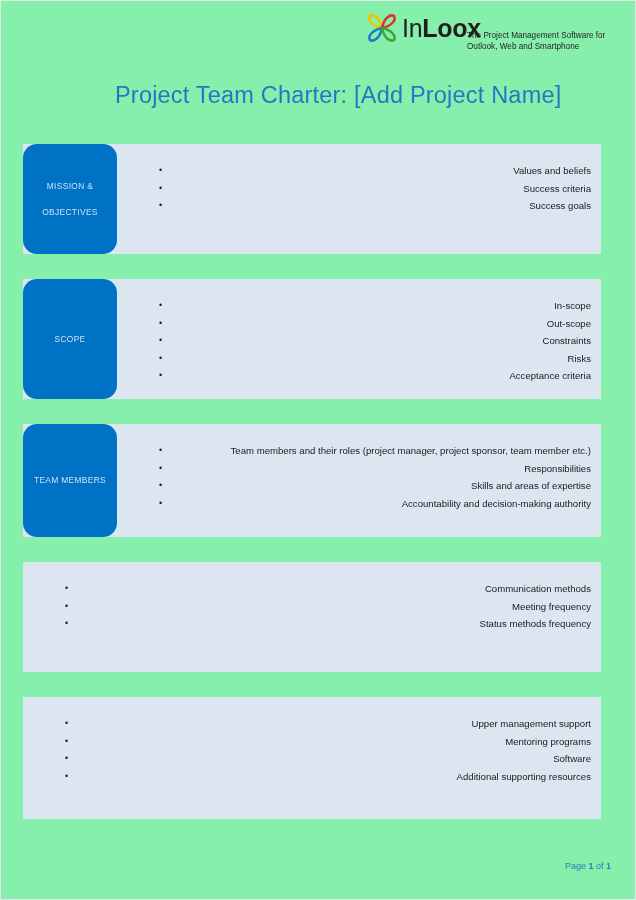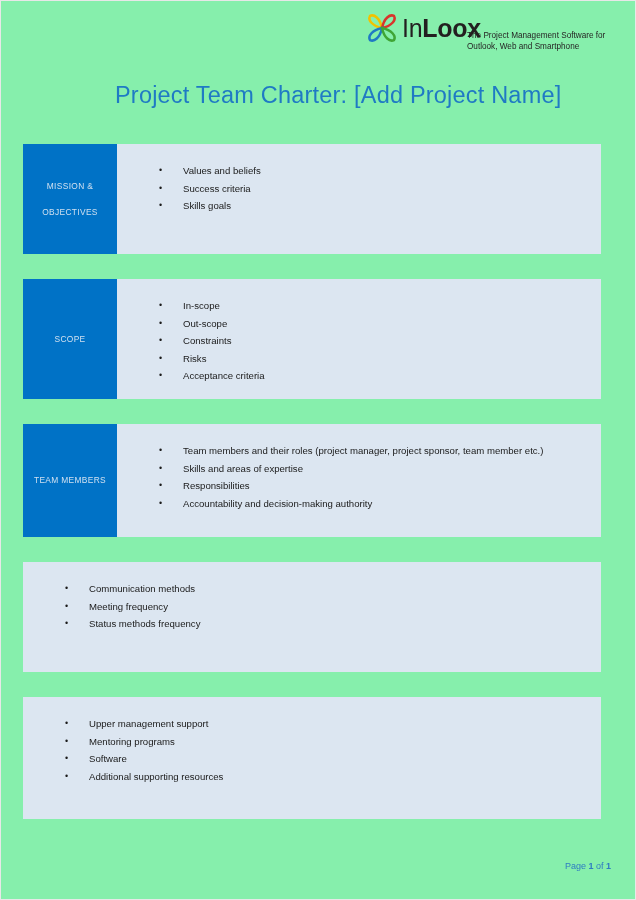--- a/index.html
+++ b/index.html
@@ -112,28 +112,30 @@
     color: #cfe0f0;
     font-size: 8.4px;
     line-height: 13px;
     letter-spacing: 0.35px;
     text-align: center;
     display: flex;
     align-items: center;
     justify-content: center;
     padding: 4px 3px;
     box-sizing: border-box;
+    border-radius: 14px;
   }
   .section-label span {
     display: block;
   }
   .section-body {
     flex: 1 1 auto;
     padding: 18px 10px 10px 20px;
     box-sizing: border-box;
+    text-align: right;
   }
   ul.bullets {
     margin: 0;
     padding: 0 0 0 22px;
     list-style: none;
   }
   ul.bullets li {
     position: relative;
     font-size: 9.6px;
     line-height: 17.5px;
@@ -205,21 +207,21 @@
       <div class="section-label">
         <span>
           <span>MISSION &amp;</span><br>
           <span>OBJECTIVES</span>
         </span>
       </div>
       <div class="section-body">
         <ul class="bullets">
           <li>Values and beliefs</li>
           <li>Success criteria</li>
-          <li>Skills goals</li>
+          <li>Success goals</li>
         </ul>
       </div>
     </div>
 
     <div class="section-row row-h2">
       <div class="section-label">
         <span>
           <span>SCOPE</span>
         </span>
       </div>
@@ -236,22 +238,22 @@
 
     <div class="section-row row-h3">
       <div class="section-label">
         <span>
           <span>TEAM MEMBERS</span>
         </span>
       </div>
       <div class="section-body">
         <ul class="bullets">
           <li>Team members and their roles (project manager, project sponsor, team member etc.)</li>
+          <li>Responsibilities</li>
           <li>Skills and areas of expertise</li>
-          <li>Responsibilities</li>
           <li>Accountability and decision-making authority</li>
         </ul>
       </div>
     </div>
 
     <div class="section-row row-h4">
       <div class="section-body">
         <ul class="bullets">
           <li>Communication methods</li>
           <li>Meeting frequency</li>

